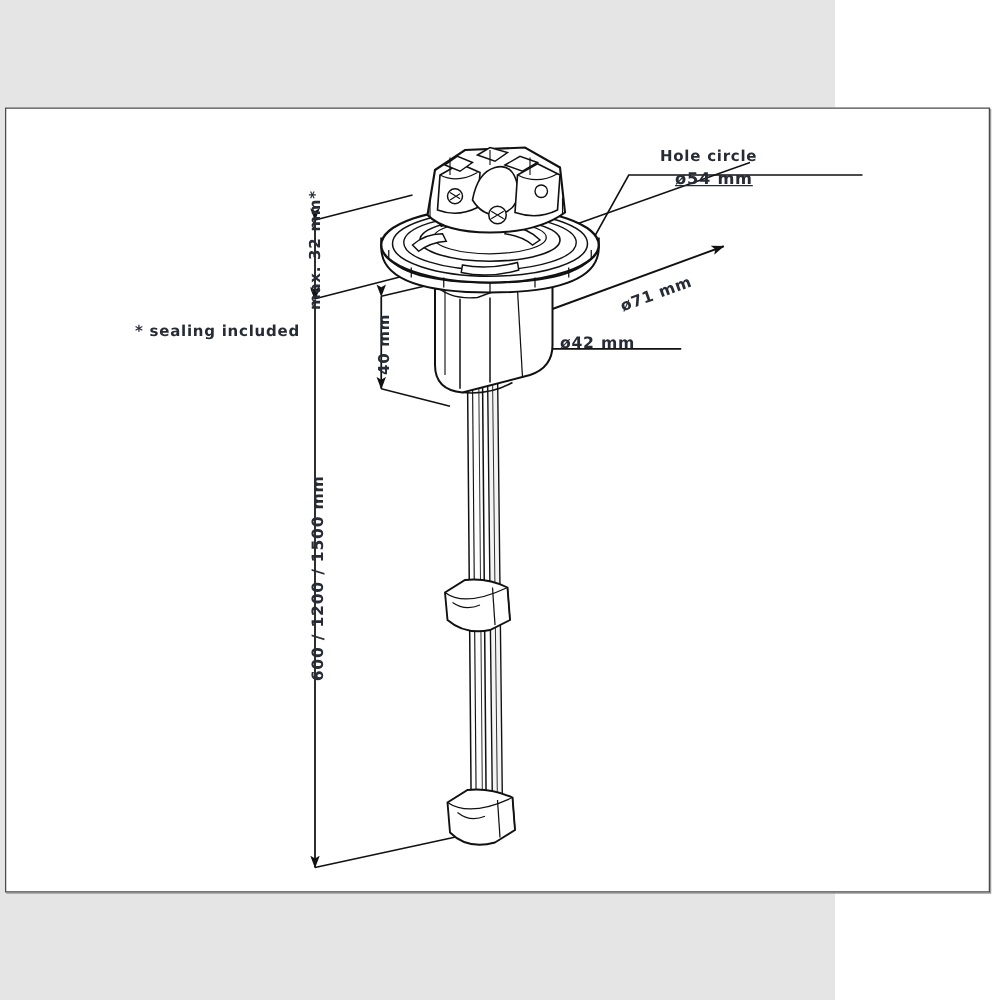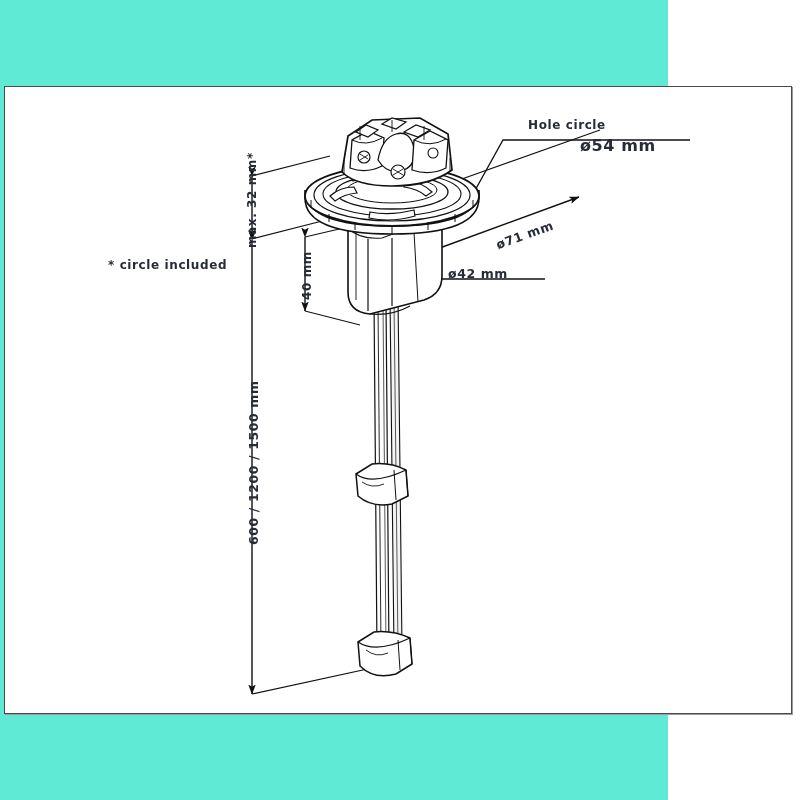--- a/index.html
+++ b/index.html
@@ -1,18 +1,18 @@
 <!DOCTYPE html>
 <html><head>
 <meta charset="utf-8">
 <style>
   html,body{margin:0;padding:0;background:#ffffff;}
   body{width:800px;height:800px;overflow:hidden;
        font-family:"DejaVu Sans", sans-serif;}
-  #stage{position:relative;width:668px;height:800px;background:#5eead4;}
+  #stage{position:relative;width:668px;height:800px;background:#e5e5e5;}
   #frame{position:absolute;left:4px;top:86px;width:788px;height:628px;
          border:1px solid #4a4a4a;box-sizing:border-box;background:#fff;
          box-shadow:1px 1px 0 #9a9a9a;}
   svg.draw{position:absolute;left:0;top:0;width:800px;height:800px;
            overflow:visible;}
   .lbl{position:absolute;white-space:nowrap;color:#262b36;
        font-family:"DejaVu Sans", sans-serif;font-weight:bold;
        letter-spacing:.6px;}
   .rot{transform-origin:0 0;transform:rotate(-90deg);}
 </style>
@@ -166,28 +166,28 @@
         <path d="M366,650 q10,8 22,3" stroke-width="0.9" fill="none"></path>
         <line x1="398" y1="640" x2="400" y2="670" stroke-width="1.0"></line>
         <line x1="410" y1="638" x2="412" y2="664" stroke-width="1.0"></line>
       </g>
 
     </g>
   </svg>
 
   <div class="lbl" style="left:528px;top:118px;font-size:12px;">Hole circle</div>
 
-  <div class="lbl" style="left:580px;top:136px;font-size:16px;">ø54 mm</div>
+  <div class="lbl" style="left:540px;top:136px;font-size:13px;text-decoration:underline;">ø54 mm</div>
 
   <div class="lbl rot" style="left:494px;top:238px;font-size:12.5px;
               transform:rotate(-20deg);">ø71 mm</div>
 
   <div class="lbl" style="left:448px;top:266px;font-size:12.5px;">ø42 mm</div>
 
   <div class="lbl rot" style="left:245px;top:248px;font-size:12px;">max. 32 mm*</div>
 
   <div class="lbl rot" style="left:300px;top:300px;font-size:12px;">40 mm</div>
 
   <div class="lbl rot" style="left:246px;top:545px;font-size:12.5px;">600 / 1200 / 1500 mm</div>
 
-  <div class="lbl" style="left:108px;top:258px;font-size:12px;">* circle included</div>
+  <div class="lbl" style="left:108px;top:258px;font-size:12px;">* sealing included</div>
 
 </div>
 
 </body></html>

